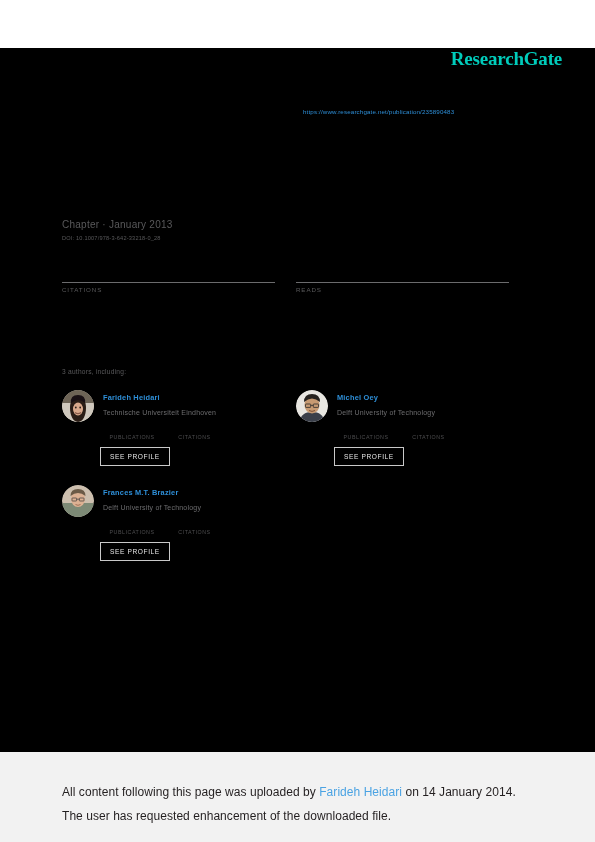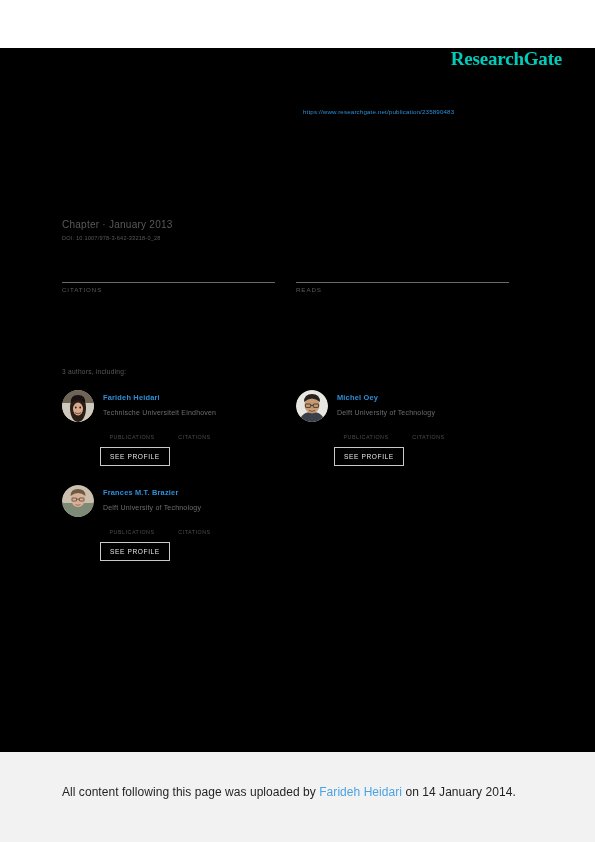--- a/index.html
+++ b/index.html
@@ -274,14 +274,15 @@
         <span class="mnum"></span>
         <span class="mlbl">CITATIONS</span>
       </span>
     </div>
     <div class="see-profile">SEE PROFILE</div>
   </div>
 
   <div class="foot-line" id="foot-0">
     <span>All content following this page was uploaded by </span><span class="foot-link">Farideh Heidari</span><span> on 14 January 2014.</span>
   </div>
+  <div class="foot-line" id="foot-1">The user has requested enhancement of the downloaded file.</div>
 
 </div>
 
 </body></html>

